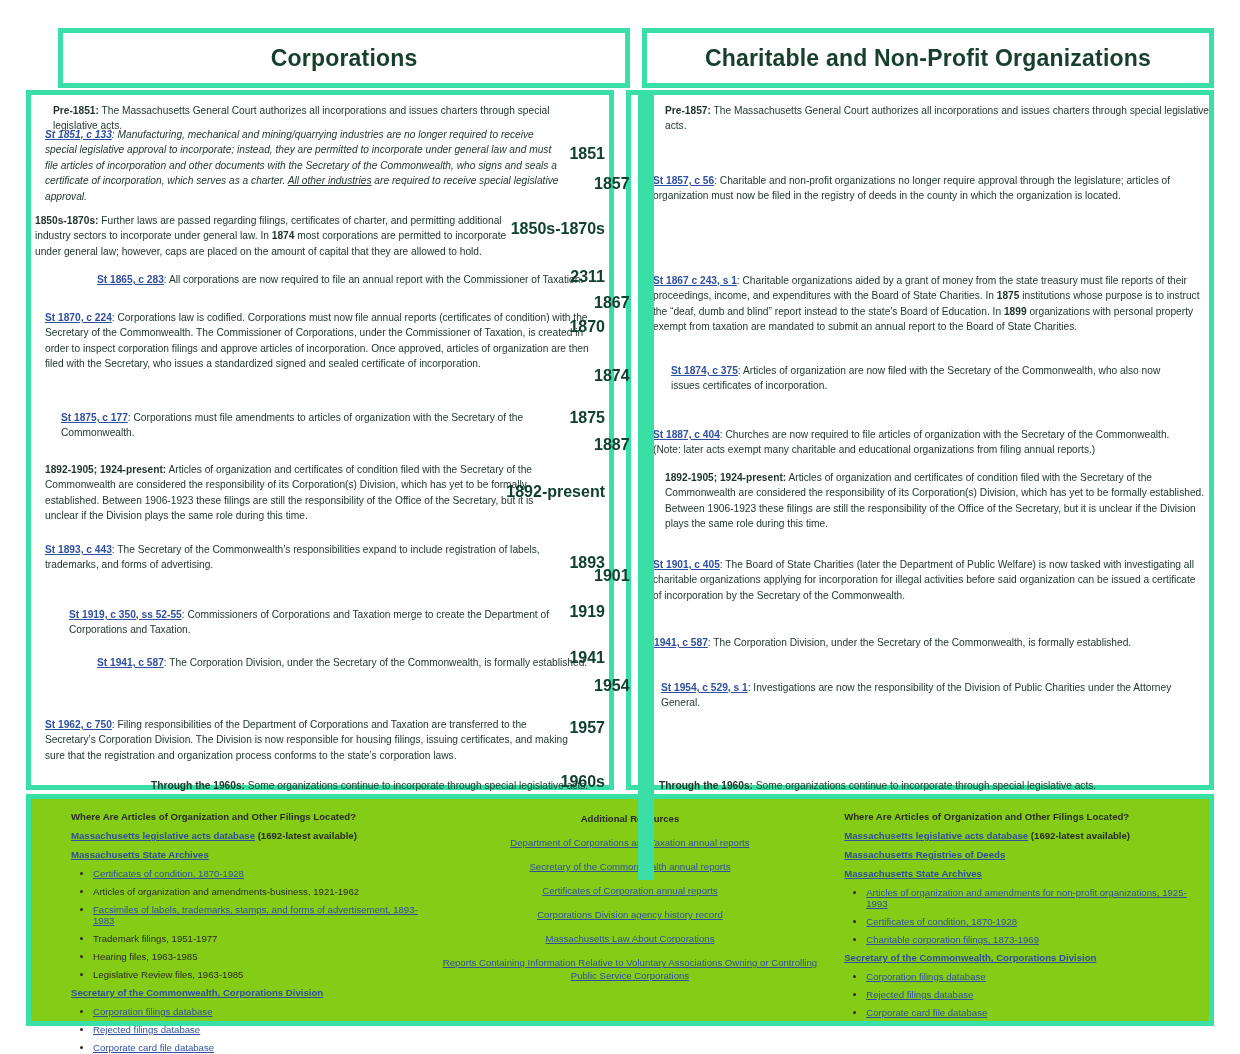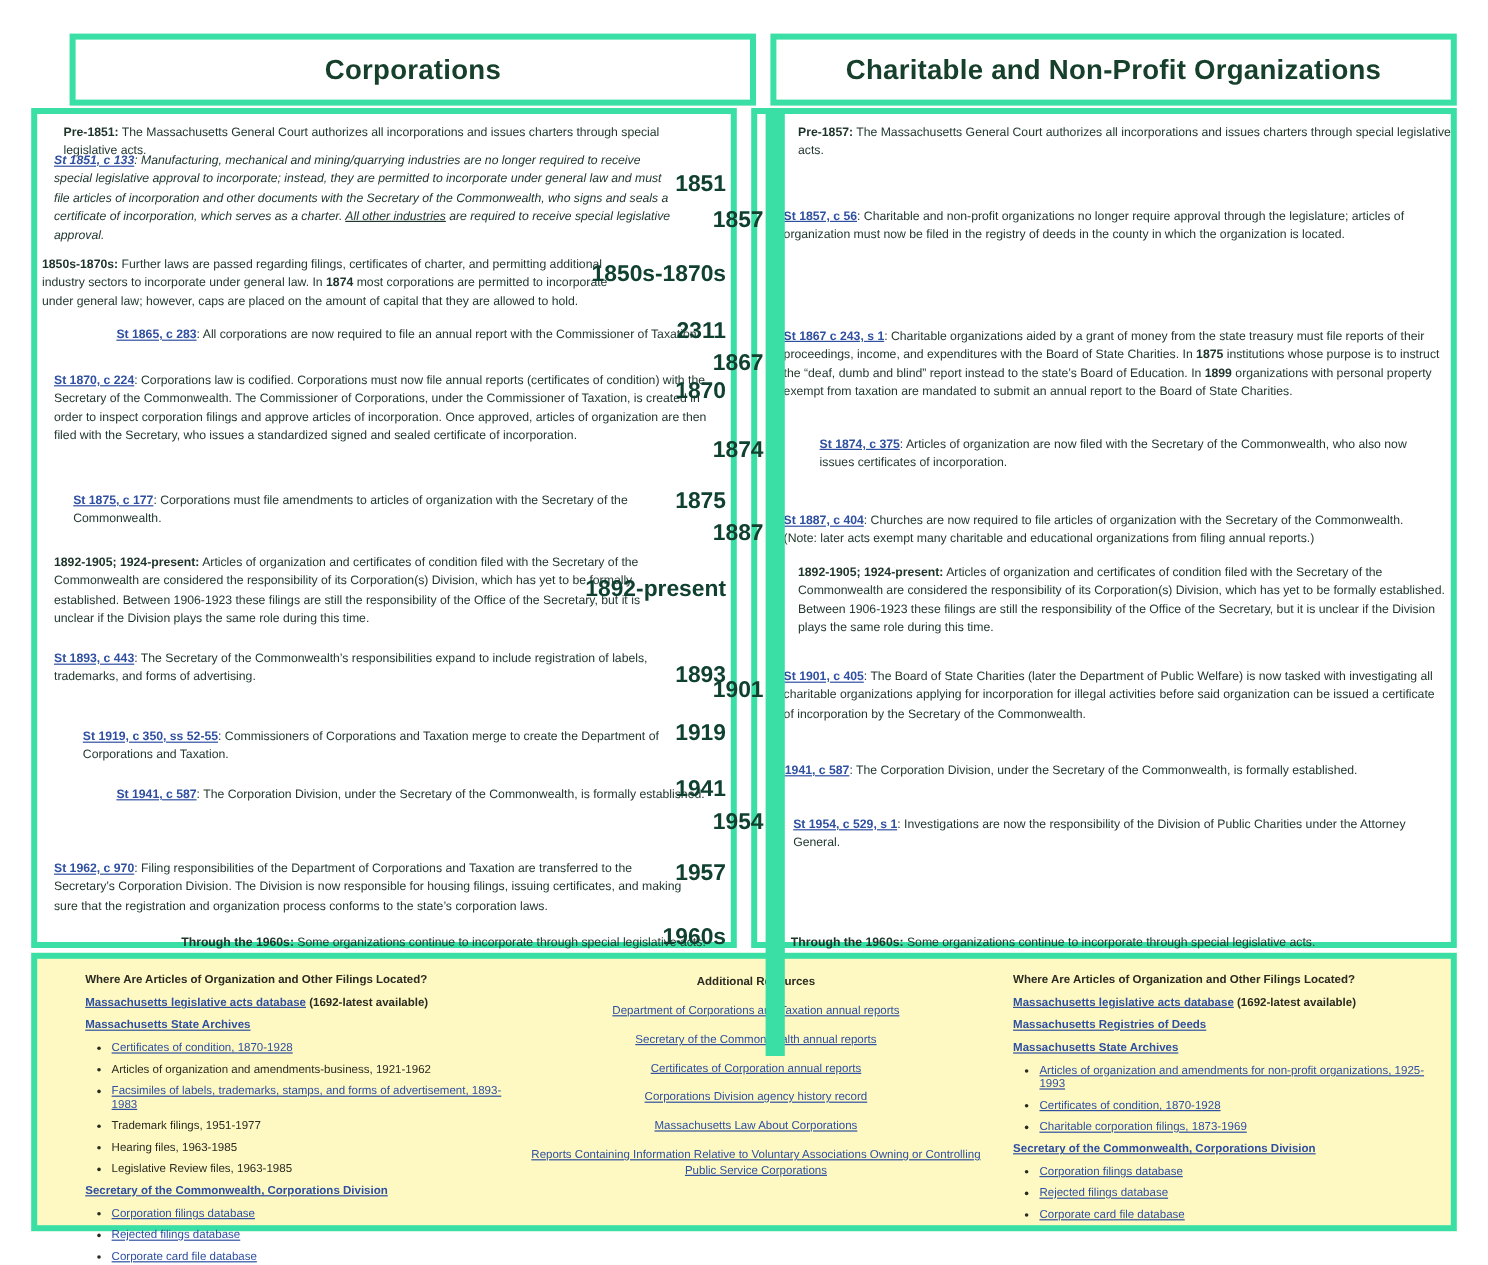--- a/index.html
+++ b/index.html
@@ -84,33 +84,33 @@
     cursor: pointer;
   }
   .lnk.plain { font-weight: normal; color: #22382F; text-decoration: underline; }
 
   
   .years { position: absolute; left: 0; top: 90px; width: 1240px; height: 700px; z-index: 10; }
   .yr {
     position: absolute;
     color: #0F4030;
     font-weight: bold;
-    font-size: 19px;
+    font-size: 16px;
     line-height: 20px;
     white-space: nowrap;
   }
   .yr.l { text-align: right; }
   .yr.r { text-align: left; }
 
   
   .footer {
     position: absolute;
     left: 26px; top: 794px;
     width: 1188px; height: 232px;
-    background: #fef9c3;
+    background: #84cc16;
     border: 5px solid #3ADFA5;
     display: flex;
     padding: 12px 10px 10px 10px;
   }
   .fcol { position: relative; }
   .fcol-1 { width: 400px; padding-left: 30px; }
   .fcol-2 { width: 388px; text-align: center; padding-top: 2px;}
   .fcol-3 { width: 380px; padding-left: 22px; }
 
   .f-title {
@@ -188,21 +188,21 @@
 
         <div class="entry" style="left:38px; top:512px; width:520px;">
           <span class="lnk">St 1919, c 350, ss 52-55</span><span>: Commissioners of Corporations and Taxation merge to create the Department of Corporations and Taxation.</span>
         </div>
 
         <div class="entry" style="left:66px; top:560px; width:498px;">
           <span class="lnk">St 1941, c 587</span><span>: The Corporation Division, under the Secretary of the Commonwealth, is formally established.</span>
         </div>
 
         <div class="entry" style="left:14px; top:622px; width:535px;">
-          <span class="lnk">St 1962, c 970</span><span>: Filing responsibilities of the Department of Corporations and Taxation are transferred to the Secretary’s Corporation Division. The Division is now responsible for housing filings, issuing certificates, and making sure that the registration and organization process conforms to the state’s corporation laws.</span>
+          <span class="lnk">St 1962, c 750</span><span>: Filing responsibilities of the Department of Corporations and Taxation are transferred to the Secretary’s Corporation Division. The Division is now responsible for housing filings, issuing certificates, and making sure that the registration and organization process conforms to the state’s corporation laws.</span>
         </div>
 
         <div class="entry" style="left:120px; top:683px; width:444px;">
           <b>Through the 1960s:</b><span> Some organizations continue to incorporate through special legislative acts.</span>
         </div>
 
       </div>
     </div>
 
     <div class="col-gap"></div>
@@ -215,21 +215,21 @@
         </div>
 
         <div class="entry" style="left:22px; top:78px; width:545px;">
           <span class="lnk">St 1857, c 56</span><span>: Charitable and non-profit organizations no longer require approval through the legislature; articles of organization must now be filed in the registry of deeds in the county in which the organization is located.</span>
         </div>
 
         <div class="entry" style="left:22px; top:178px; width:550px;">
           <span class="lnk">St 1867 c 243, s 1</span><span>: Charitable organizations aided by a grant of money from the state treasury must file reports of their proceedings, income, and expenditures with the Board of State Charities. In </span><b>1875</b><span> institutions whose purpose is to instruct the “deaf, dumb and blind” report instead to the state’s Board of Education. In </span><b>1899</b><span> organizations with personal property exempt from taxation are mandated to submit an annual report to the Board of State Charities.</span>
         </div>
 
-        <div class="entry" style="left:40px; top:268px; width:520px;margin-left:12px;">
+        <div class="entry" style="left:40px; top:268px; width:520px;">
           <span class="lnk">St 1874, c 375</span><span>: Articles of organization are now filed with the Secretary of the Commonwealth, who also now issues certificates of incorporation.</span>
         </div>
 
         <div class="entry" style="left:22px; top:332px; width:545px;">
           <span class="lnk">St 1887, c 404</span><span>: Churches are now required to file articles of organization with the Secretary of the Commonwealth. (Note: later acts exempt many charitable and educational organizations from filing annual reports.)</span>
         </div>
 
         <div class="entry" style="left:34px; top:375px; width:540px;">
           <b>1892-1905; 1924-present:</b><span> Articles of organization and certificates of condition filed with the Secretary of the Commonwealth are considered the responsibility of its Corporation(s) Division, which has yet to be formally established. Between 1906-1923 these filings are still the responsibility of the Office of the Secretary, but it is unclear if the Division plays the same role during this time.</span>
         </div>

